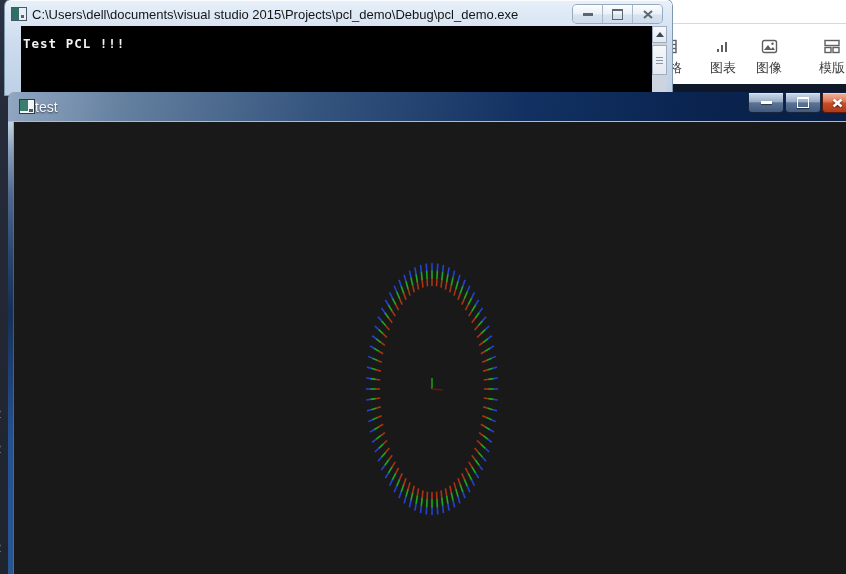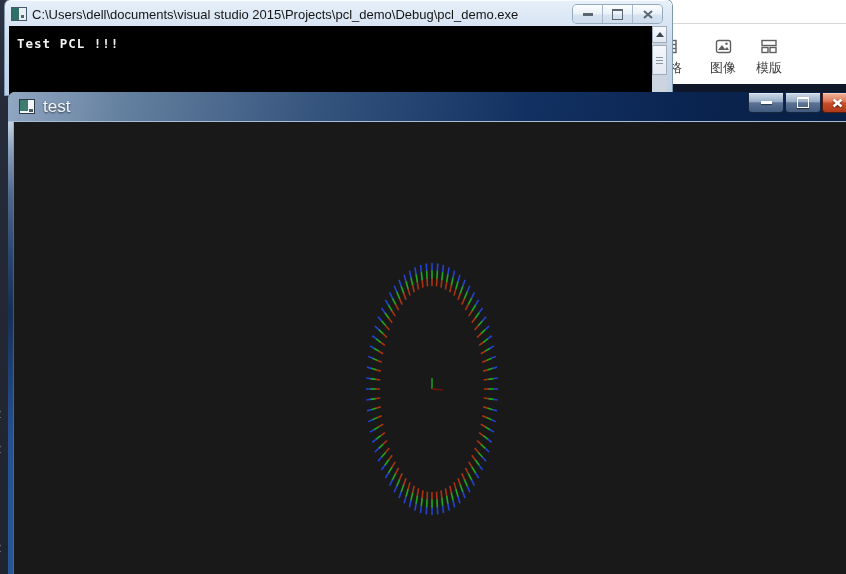--- a/index.html
+++ b/index.html
@@ -81,21 +81,21 @@
     border-right:1px solid #a7b8cb;
     display:flex;align-items:center;justify-content:center;cursor:pointer;
   }
   .console-btn:last-child{border-right:none;}
   .glyph-min{width:10px;height:3px;background:#5c6673;}
   .glyph-restore{width:9px;height:8px;border:1px solid #5c6673;border-top:2px solid #5c6673;background:transparent;}
   .console-body{
     display:flex;height:71px;padding:0 5px 0 4px;
   }
   .console-screen{
-    flex:1;background:#000;padding:8px 0 0 8px;
+    flex:1;background:#000;padding:8px 0 0 2px;margin-left:12px;
   }
   .console-text{
     color:#f2f2f2;font-family:"DejaVu Sans Mono",monospace;
     font-size:12.5px;font-weight:bold;letter-spacing:1px;white-space:pre;
   }
   .console-scrollbar{
     width:15px;background:#ccd4df;display:flex;flex-direction:column;align-items:stretch;
   }
   .sb-btn{
     height:15px;background:linear-gradient(180deg,#f7f9fb 0%,#e2e9f1 100%);
@@ -131,21 +131,21 @@
     width:14px;height:13px;margin-left:11px;background:#f4f7f9;
     border:1px solid #2c3a46;position:relative;flex:0 0 auto;
   }
   .viewer-icon::before{
     content:"";position:absolute;left:0;top:0;width:8px;height:11px;background:#3c7d6d;
   }
   .viewer-icon::after{
     content:"";position:absolute;right:1px;bottom:1px;width:4px;height:3px;background:#4a5a66;
   }
   .viewer-title{
-    color:#f4f8fc;font-size:17px;margin-left:8px;
+    color:#f4f8fc;font-size:14px;
     text-shadow:0 1px 2px rgba(0,0,0,.65);
     text-align:center;
   }
   .viewer-btns{
     position:absolute;top:1px;right:-24px;display:flex;gap:1px;
   }
   .viewer-btn{
     height:19px;border:1px solid #15273e;border-top:none;
     border-radius:0 0 4px 4px;
     display:flex;align-items:center;justify-content:center;cursor:pointer;
@@ -198,20 +198,30 @@
         <rect x="1" y="1.5" width="14" height="12"></rect>
         <line x1="1" y1="5.5" x2="15" y2="5.5"></line>
           <line x1="1" y1="9.5" x2="15" y2="9.5"></line>
         <line x1="5.6" y1="1.5" x2="5.6" y2="13.5"></line>
           <line x1="10.3" y1="1.5" x2="10.3" y2="13.5"></line>
       </svg>
     </span>
     <span class="lbl">表格</span>
   </div>
 
+  <div class="bg-tool-item">
+    <span class="glyph">
+      <svg class="tb-svg" width="16" height="15" viewBox="0 0 16 15">
+        <rect class="fill" x="2" y="10" width="2" height="3"></rect>
+        <rect class="fill" x="6" y="6" width="2" height="7"></rect>
+        <rect class="fill" x="10" y="3" width="2" height="10"></rect>
+      </svg>
+    </span>
+    <span class="lbl">图表</span>
+  </div>
 
   <div class="bg-tool-item">
     <span class="glyph">
       <svg class="tb-svg" width="17" height="15" viewBox="0 0 17 15">
         <rect x="1.5" y="1.5" width="14" height="12" rx="2"></rect>
         <path class="fill" d="M3 11 L7 6 L10 10 L12 8 L14 11 Z"></path>
         <circle class="fill" cx="11.5" cy="4.8" r="1.2"></circle>
       </svg>
     </span>
     <span class="lbl">图像</span>

